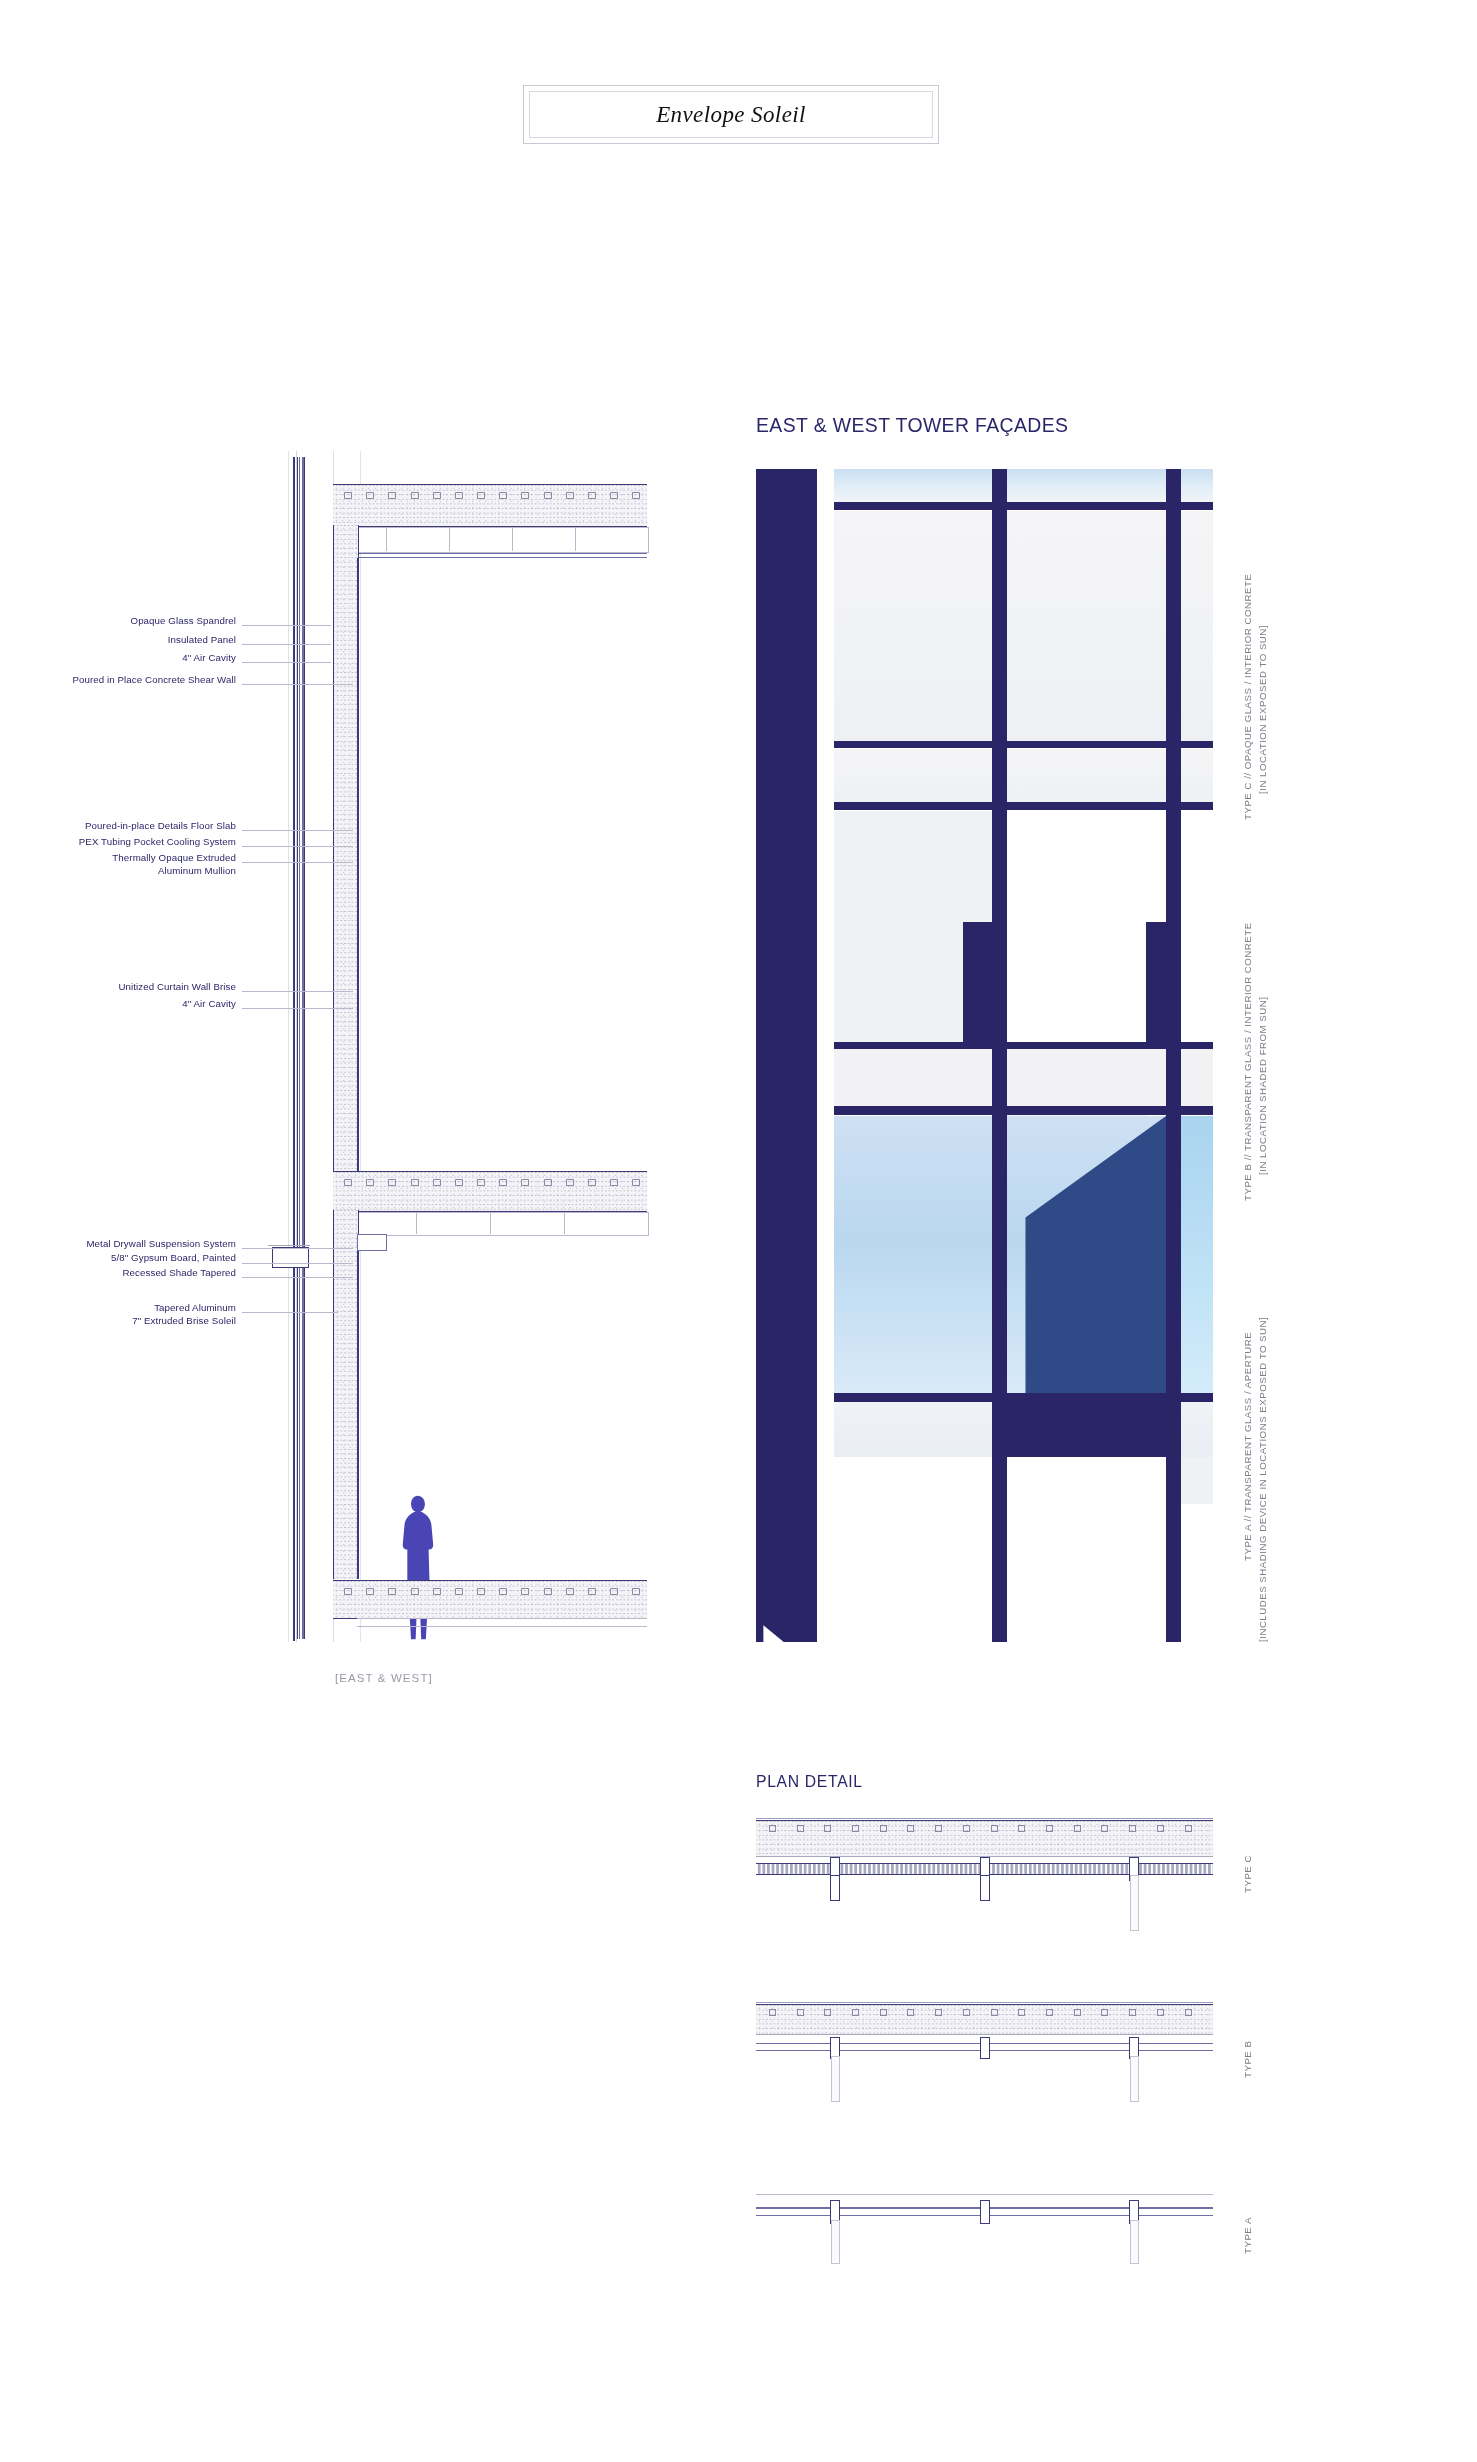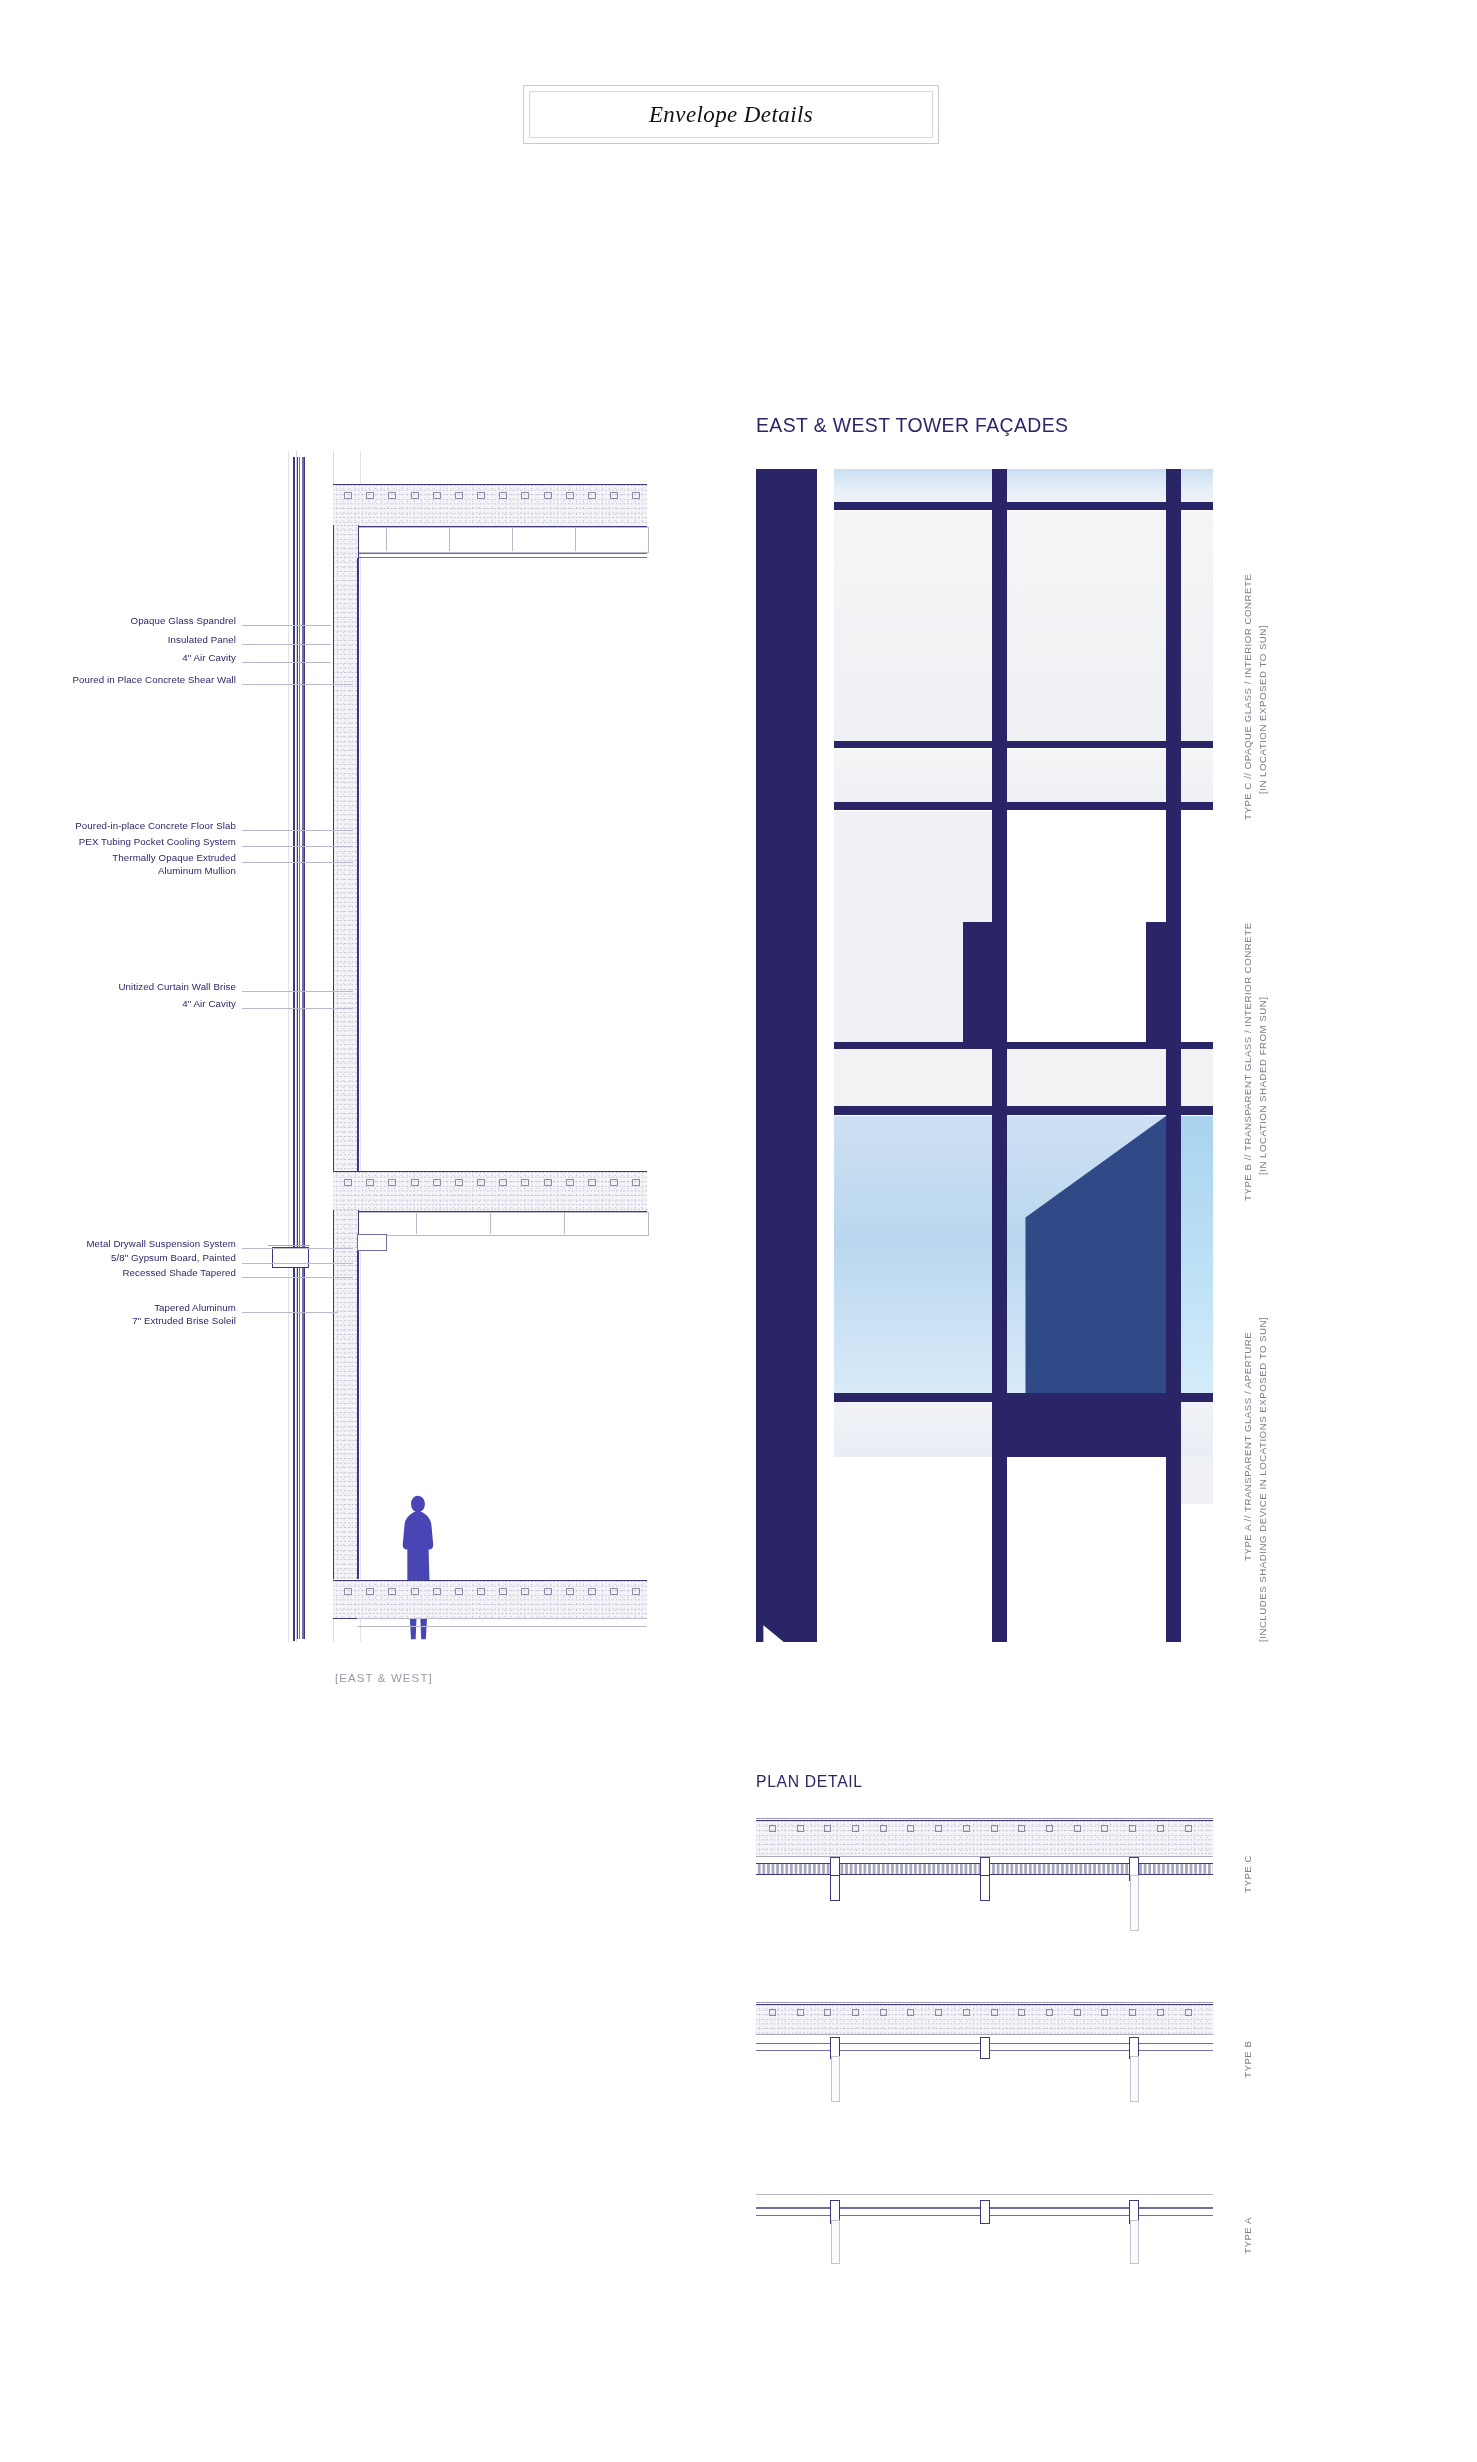--- a/index.html
+++ b/index.html
@@ -85,21 +85,21 @@
     background-size:4.6px 100%;border-top:1.1px solid #3d3a7a;border-bottom:1.5px solid #3d3a7a;}
   .p-fin{position:absolute;width:8.3px;background:#fff;border:1.3px solid #3d3a7a;}
   .p-tail{position:absolute;width:6.5px;background:#fbfbfd;border:0.9px solid #c3c3d4;}
   .p-line{position:absolute;left:0;right:0;height:0.9px;background:#9a9ab4;}
 </style>
 </head>
 <body>
 
 <div id="title-plate">
   <div class="inner">
-    <span id="title-text">Envelope Details</span>
+    <span id="title-text">Envelope Soleil</span>
   </div>
 </div>
 
 <div id="wall-section">
 
   <div class="ws-line" style="left:-9.2px;top:0;width:0.9px;height:1191px;background:#d5d5e0;"></div>
   <div class="ws-line" style="left:-16.6px;top:0;width:0.9px;height:1191px;background:#e2e2ea;"></div>
   <div class="ws-line" style="left:28px;top:0;width:0.9px;height:1191px;background:#dcdce6;"></div>
   <div class="ws-line" style="left:55px;top:0;width:0.9px;height:1191px;background:#e4e4ec;"></div>
 
@@ -193,21 +193,21 @@
 
 <div class="lbl" style="right:1242px;top:615px;text-align:right;">Opaque Glass Spandrel</div>
 <div class="leader" style="left:242px;top:625px;width:89px;"></div>
 <div class="lbl" style="right:1242px;top:634px;">Insulated Panel</div>
 <div class="leader" style="left:242px;top:644px;width:89px;"></div>
 <div class="lbl" style="right:1242px;top:652px;">4" Air Cavity</div>
 <div class="leader" style="left:242px;top:662px;width:89px;"></div>
 <div class="lbl" style="right:1242px;top:674px;">Poured in Place Concrete Shear Wall</div>
 <div class="leader" style="left:242px;top:684px;width:111px;"></div>
 
-<div class="lbl" style="right:1242px;top:820px;">Poured-in-place Concrete Floor Slab</div>
+<div class="lbl" style="right:1242px;top:820px;">Poured-in-place Details Floor Slab</div>
 <div class="leader" style="left:242px;top:830px;width:111px;"></div>
 <div class="lbl" style="right:1242px;top:836px;">PEX Tubing Pocket Cooling System</div>
 <div class="leader" style="left:242px;top:846px;width:111px;"></div>
 <div class="lbl" style="right:1242px;top:852px;">Thermally Opaque Extruded
 Aluminum Mullion</div>
 <div class="leader" style="left:242px;top:862px;width:111px;"></div>
 
 <div class="lbl" style="right:1242px;top:981px;">Unitized Curtain Wall Brise</div>
 <div class="leader" style="left:242px;top:991px;width:111px;"></div>
 <div class="lbl" style="right:1242px;top:998px;">4" Air Cavity</div>

